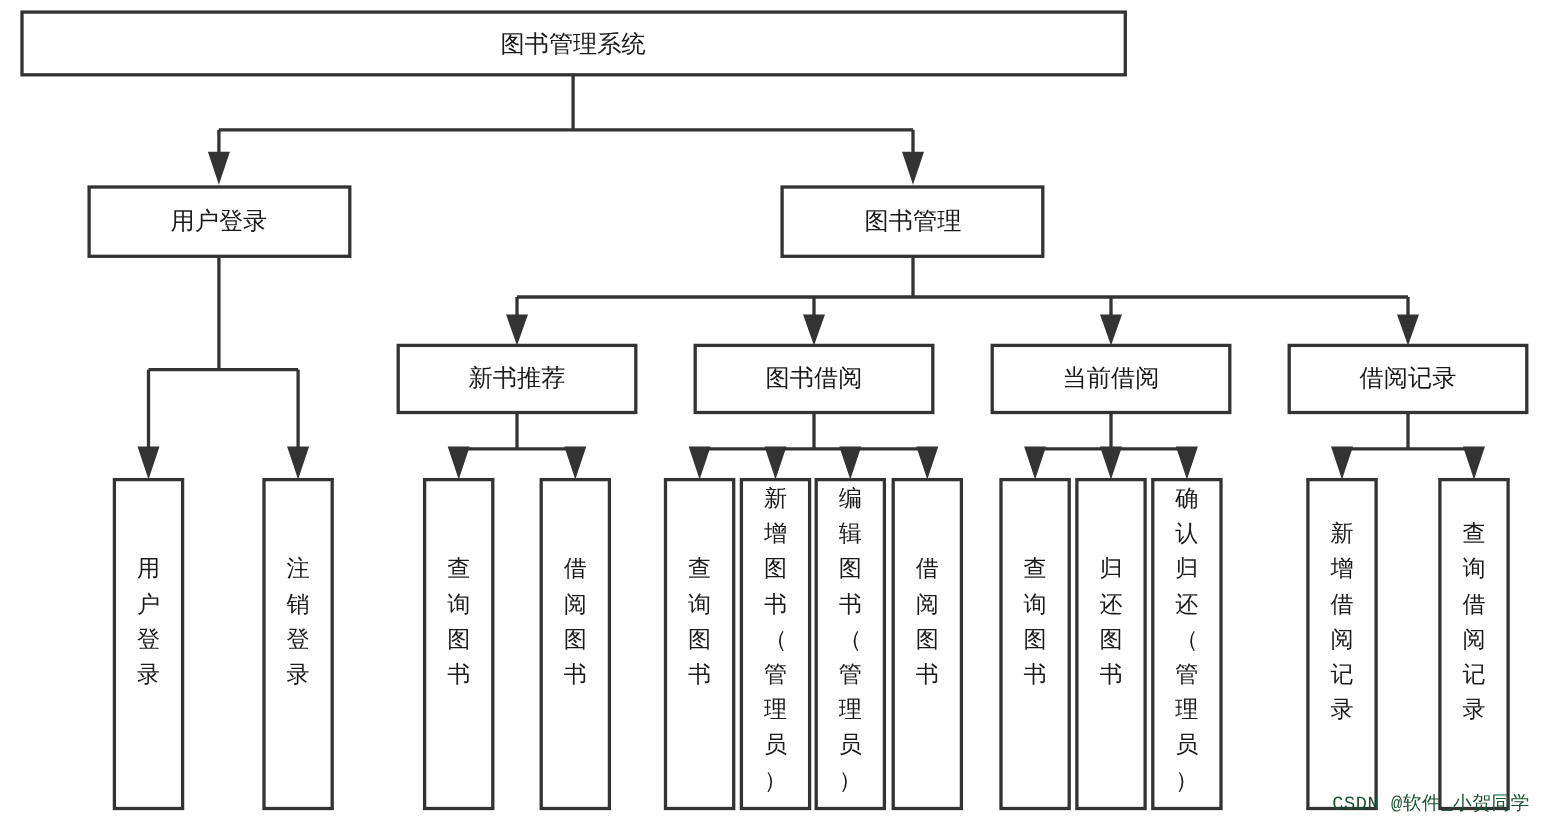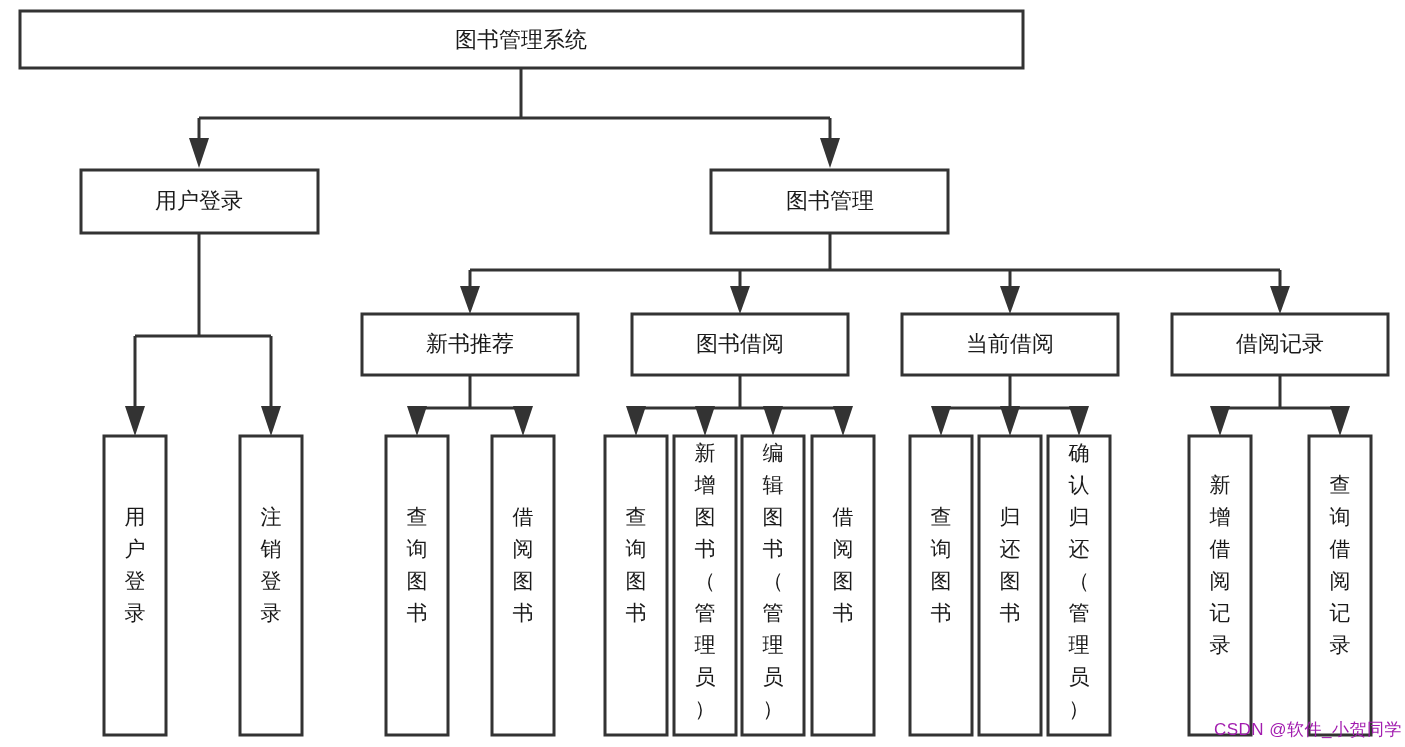--- a/index.html
+++ b/index.html
@@ -49,25 +49,25 @@
     dominant-baseline: middle;
   }
   .node-label-v {
     font-family: "DejaVu Sans", "Liberation Sans", sans-serif;
     font-size: 21px;
     fill: #1a1a1a;
     text-anchor: middle;
   }
   .watermark {
     position: absolute;
-    right: 3px;
+    right: 14px;
     bottom: 6px;
-    font-family: Liberation Sans, sans-serif;
+    font-family: Liberation Mono, monospace;
     font-size: 17px;
-    color: #a21caf;
+    color: #14532d;
     letter-spacing: 0.5px;
     white-space: nowrap;
     user-select: none;
   }
 </style>
 </head>
 <body>
 
 <div id="diagram-root">
 

